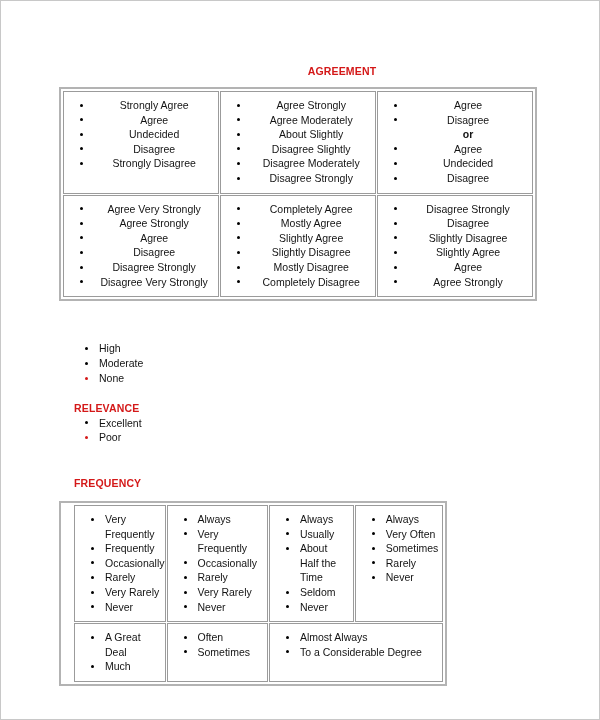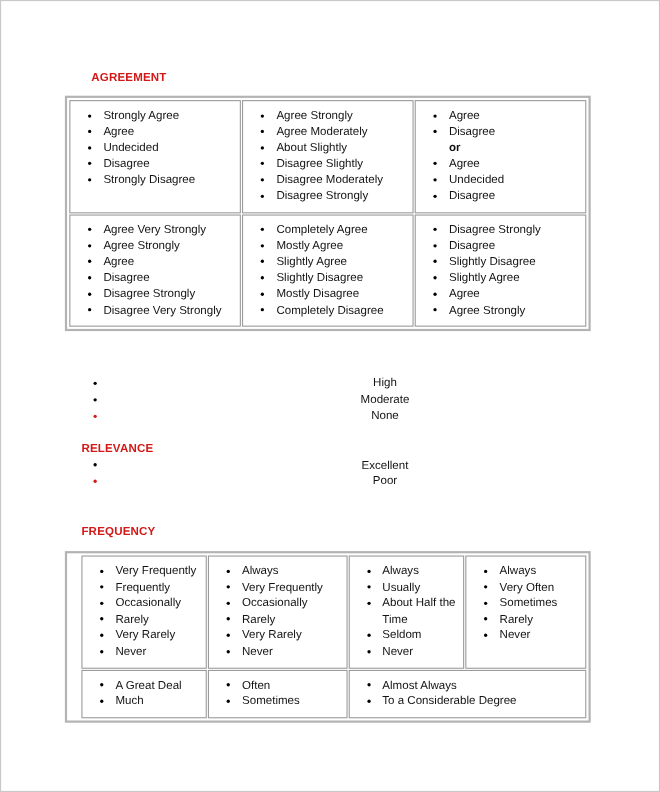--- a/index.html
+++ b/index.html
@@ -31,21 +31,21 @@
 
   
   .heading {
     color: #d41818;
     font-weight: bold;
     font-size: 10.5px;
     letter-spacing: 0.15px;
     line-height: 12px;
     font-family: "Liberation Sans", sans-serif;
   }
-  .heading.lvl0 { margin-left: 82px; }
+  .heading.lvl0 { margin-left: 82px; text-align: center; }
   .heading.lvl1 { margin-left: 73px; }
 
   
   .tbl-wrap {
     margin-left: 58px;
     border: 2px solid #b3b3b3;
     background: #ffffff;
     padding: 1px;
     box-sizing: border-box;
   }
@@ -86,21 +86,20 @@
     border-radius: 50%;
   }
   ul.blist li.nobul { padding-left: 26px; font-weight: bold; }
 
   
   ul.plain {
     margin: 0;
     padding: 0;
     list-style: none;
     margin-left: 62px;
-    text-align: center;
   }
   ul.plain li {
     position: relative;
     font-size: 10.5px;
     line-height: 14.8px;
     color: #131313;
     padding-left: 36px;
     font-family: "Liberation Sans", sans-serif;
   }
   ul.plain li .bul {
@@ -127,21 +126,21 @@
 
 <div class="page">
   <div class="content">
 
     <div class="sp-24"></div>
     <div class="sp-24"></div>
     <div class="sp-16"></div>
 
     <div class="heading lvl0">AGREEMENT</div>
     <div class="sp-10"></div>
-    <div class="tbl-wrap" style="width:478px;">
+    <div class="tbl-wrap" style="width:478px;text-align:center;">
       <table class="grid">
         <tbody>
           <tr>
             <td style="width:33.4%;">
               <ul class="blist">
                   <li><span class="bul"></span><span>Strongly Agree</span></li>
                   <li><span class="bul"></span><span>Agree</span></li>
                   <li><span class="bul"></span><span>Undecided</span></li>
                   <li><span class="bul"></span><span>Disagree</span></li>
                   <li><span class="bul"></span><span>Strongly Disagree</span></li>
@@ -221,21 +220,21 @@
     <ul class="plain">
         <li><span class="bul"></span><span>Excellent</span></li>
         <li class="red"><span class="bul"></span><span>Poor</span></li>
       </ul>
 
     <div class="sp-24"></div>
     <div class="sp-8"></div>
 
     <div class="heading lvl1">FREQUENCY</div>
     <div class="sp-12"></div>
-    <div class="tbl-wrap" style="width:478px;padding-left:12px;">
+    <div class="tbl-wrap" style="width:388px;padding-left:12px;">
       <table class="grid">
         <tbody>
           <tr>
             <td style="width:25%;">
               <ul class="blist">
                   <li><span class="bul"></span><span>Very Frequently</span></li>
                   <li><span class="bul"></span><span>Frequently</span></li>
                   <li><span class="bul"></span><span>Occasionally</span></li>
                   <li><span class="bul"></span><span>Rarely</span></li>
                   <li><span class="bul"></span><span>Very Rarely</span></li>

